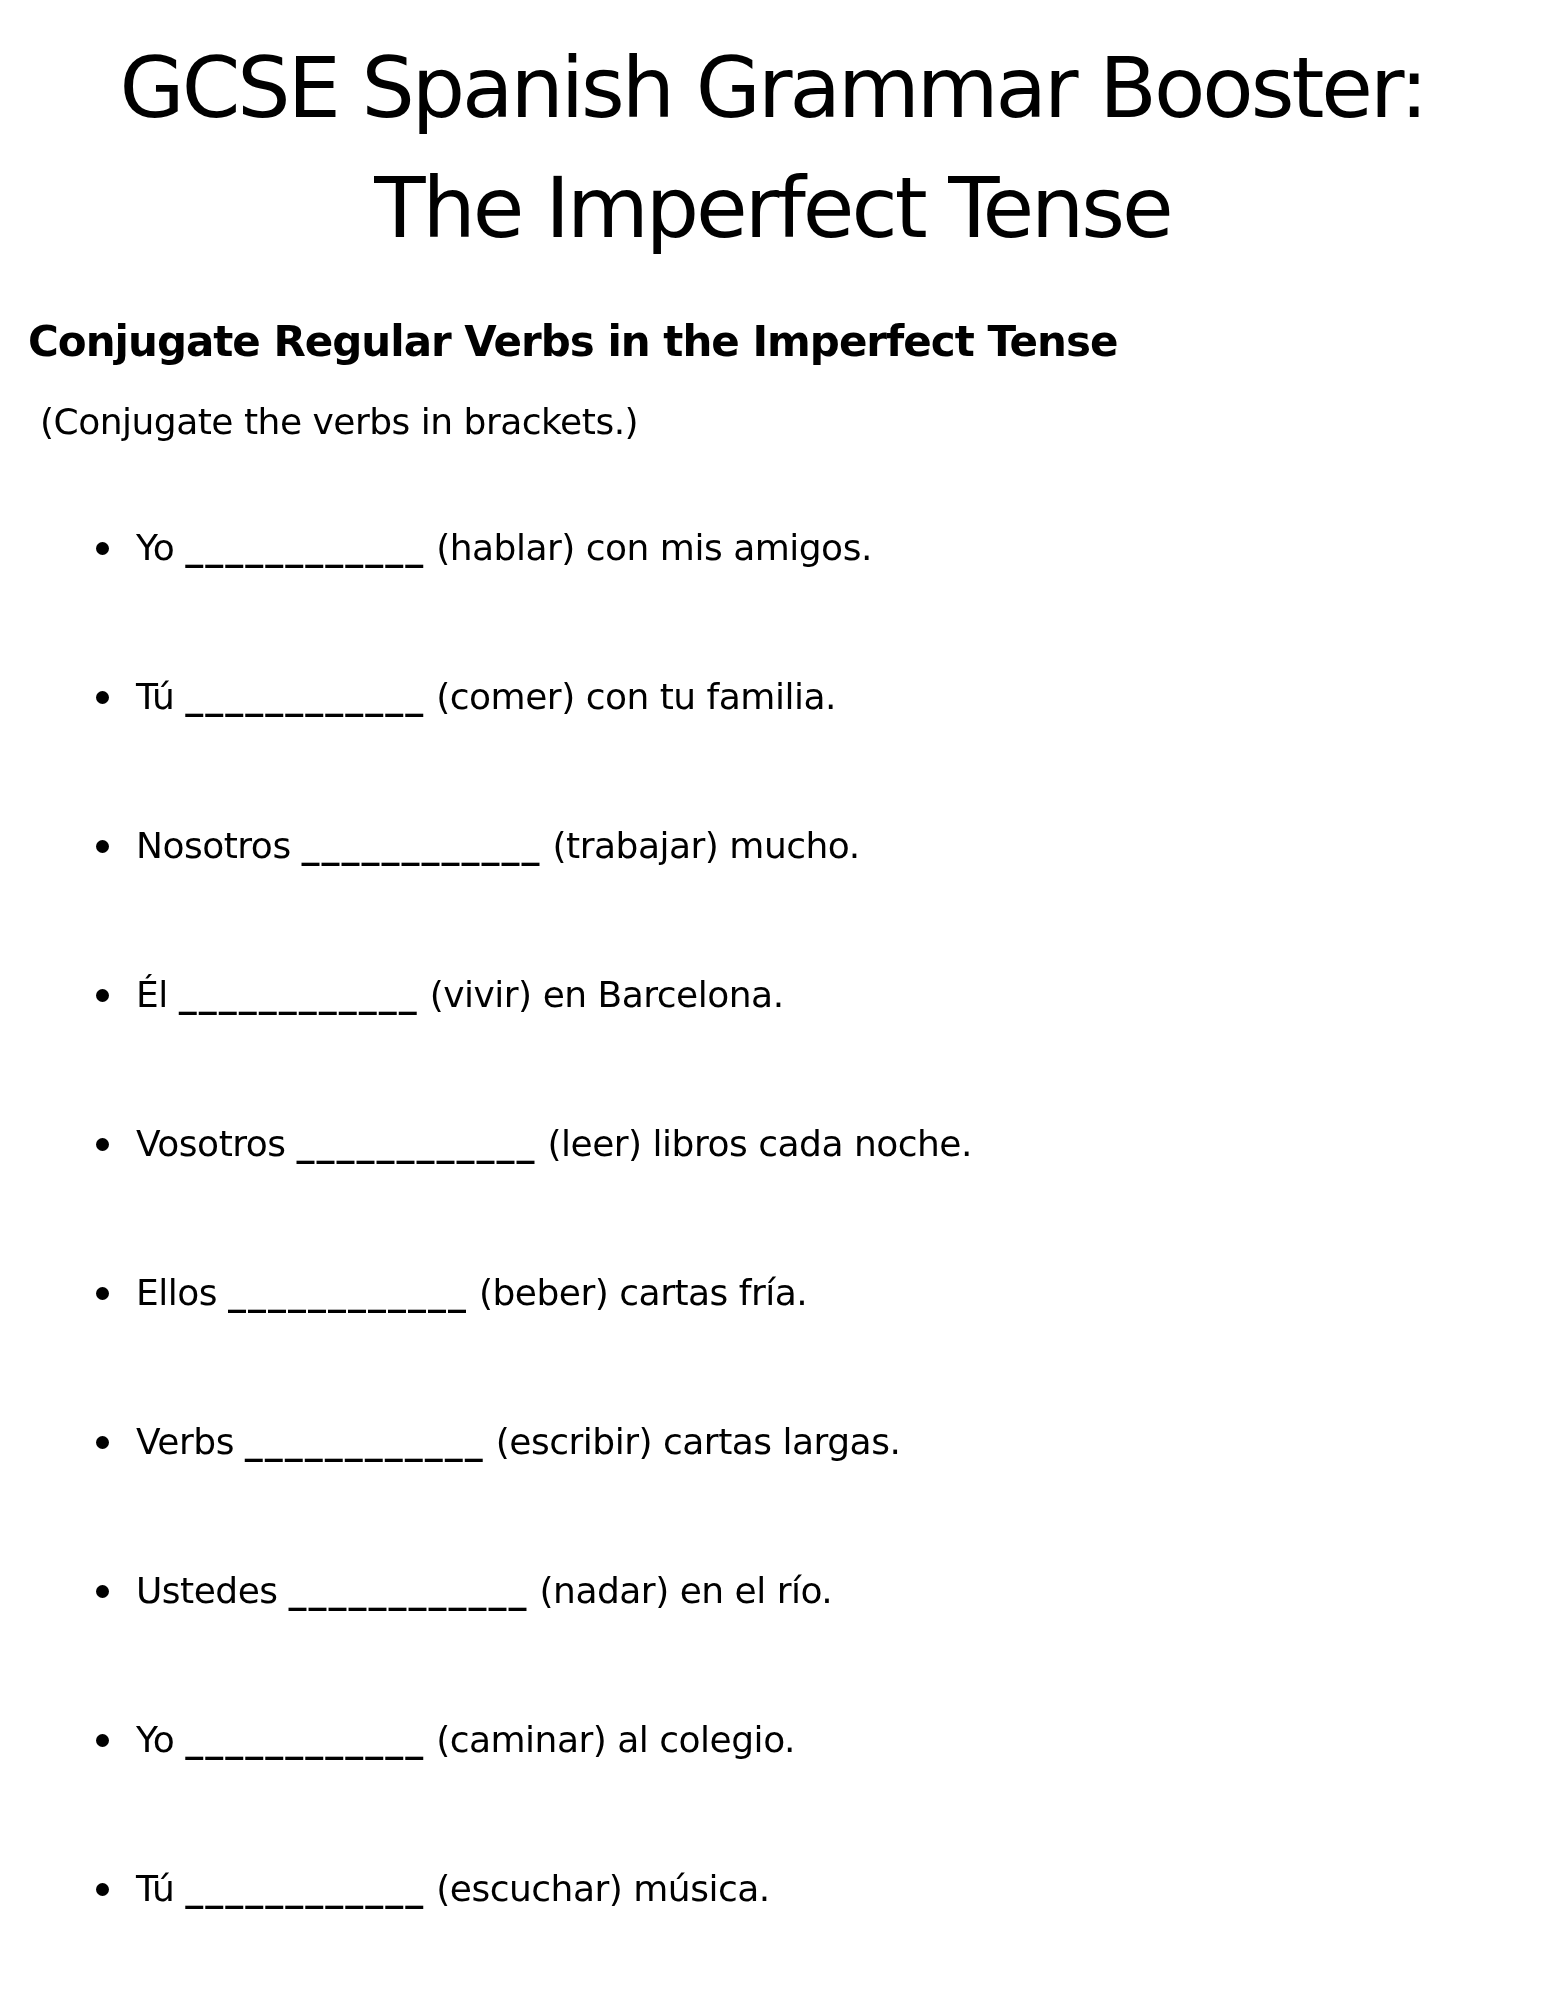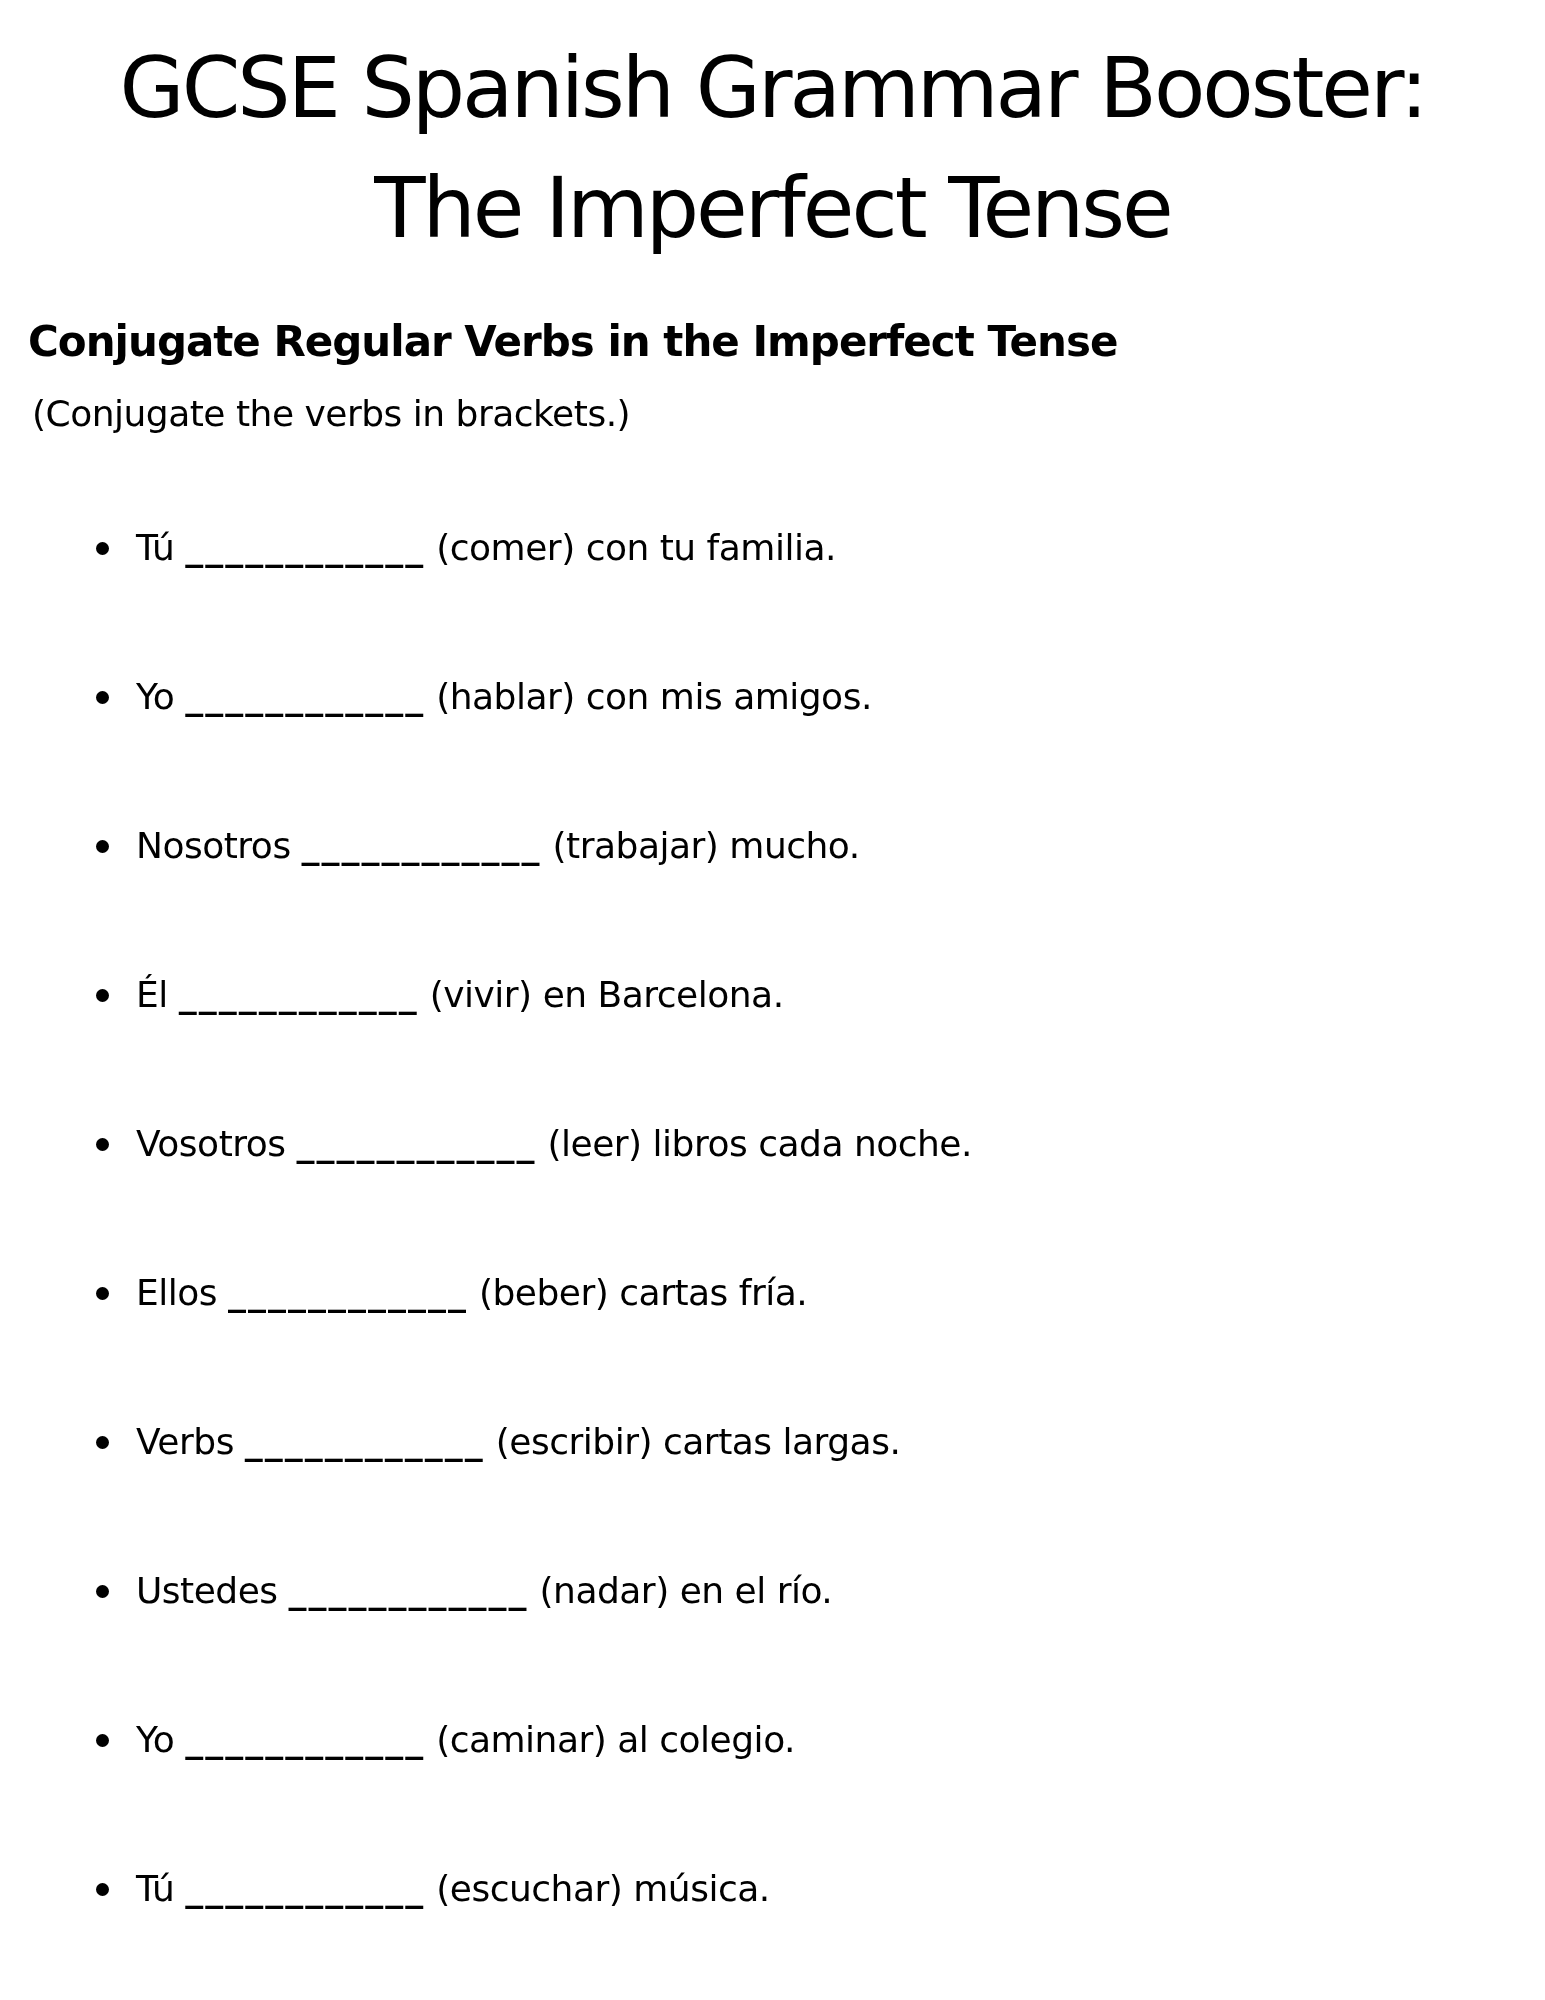--- a/index.html
+++ b/index.html
@@ -39,21 +39,21 @@
       margin: 0;
       line-height: 60px;
     }
     .instruction {
       position: absolute;
       left: 28px;
       top: 384px;
       font-family: "DejaVu Sans", sans-serif;
       font-size: 36px;
       line-height: 52px;
-      margin: 4px;
+      margin: 12px;
       letter-spacing: -0.5px;
     }
     .exercise-list {
       position: absolute;
       left: 0;
       top: 518px;
       margin: 0;
       padding: 0;
       list-style: none;
     }
@@ -90,31 +90,31 @@
   <span>The Imperfect Tense</span>
 </h1>
 
 <h2 class="section-heading">Conjugate Regular Verbs in the Imperfect Tense</h2>
 
 <p class="instruction">(Conjugate the verbs in brackets.)</p>
 
 <ul class="exercise-list">
   <li class="exercise-item">
     <span class="bullet"></span>
+    <span>Yo</span>
+    <span class="blank">____________</span>
+    <span>(hablar)</span>
+    <span>con mis amigos.</span>
+  </li>
+  <li class="exercise-item">
+    <span class="bullet"></span>
     <span>Tú</span>
     <span class="blank">____________</span>
     <span>(comer)</span>
     <span>con tu familia.</span>
-  </li>
-  <li class="exercise-item">
-    <span class="bullet"></span>
-    <span>Yo</span>
-    <span class="blank">____________</span>
-    <span>(hablar)</span>
-    <span>con mis amigos.</span>
   </li>
   <li class="exercise-item">
     <span class="bullet"></span>
     <span>Nosotros</span>
     <span class="blank">____________</span>
     <span>(trabajar)</span>
     <span>mucho.</span>
   </li>
   <li class="exercise-item">
     <span class="bullet"></span>

